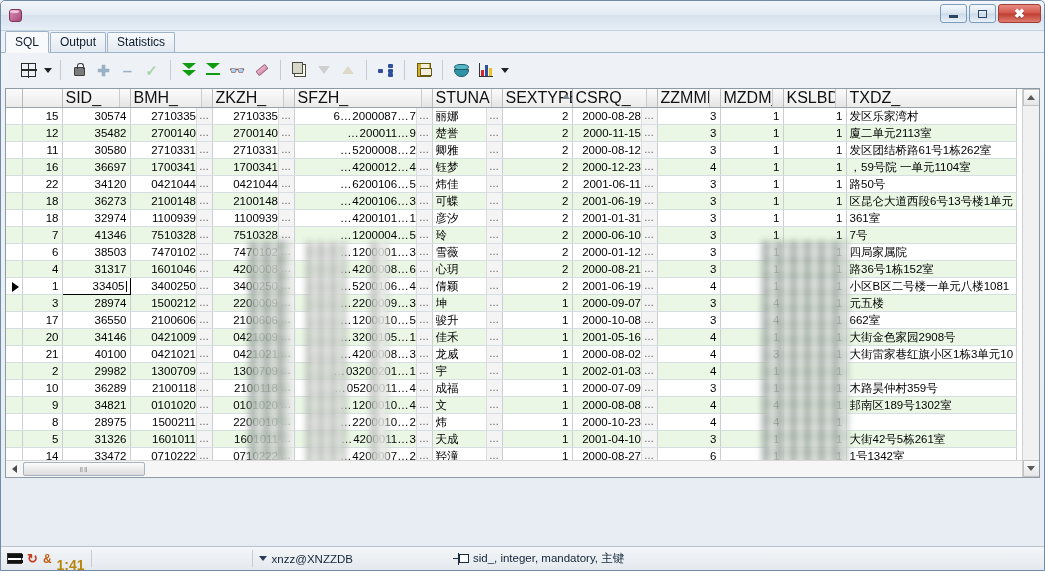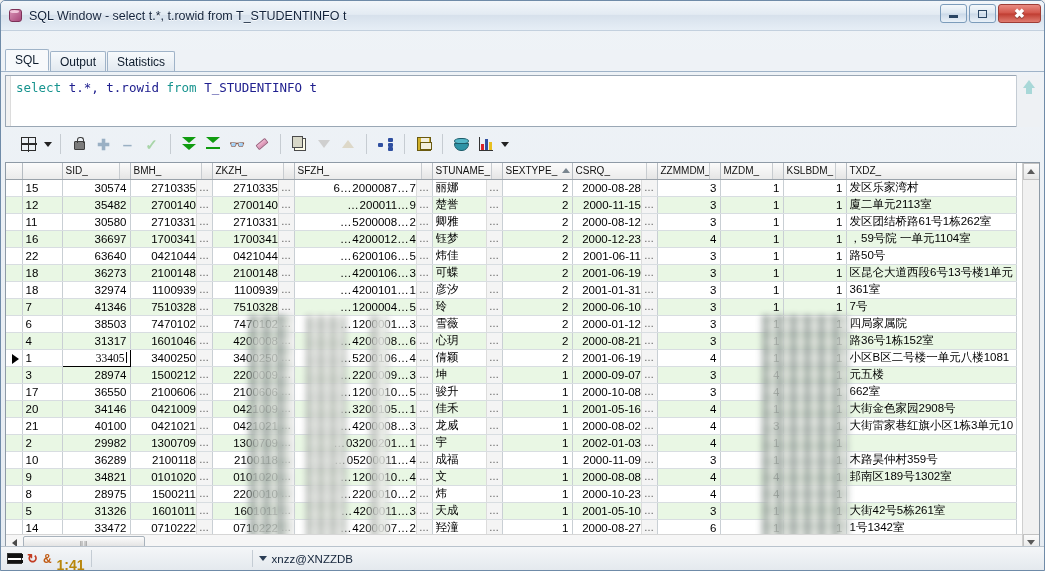--- a/index.html
+++ b/index.html
@@ -64,25 +64,24 @@
     border-color: #9e3d36;
     background: linear-gradient(to bottom,#e98b82 0%,#d2554a 48%,#bf3c31 52%,#e07c70 100%);
   }
   .glyph-min { width: 9px; height: 3px; background: #2b4664; border:0; margin-top:5px;}
   .glyph-max { width: 9px; height: 8px; border: 1.5px solid #2b4664; }
   .glyph-close { color: #fff; font-size: 13px; font-weight: bold; line-height: 1;
                  text-shadow: 0 1px 1px rgba(0,0,0,.4); }
 
   
   .tabstrip {
-    height: 22px; display: flex; align-items: flex-end;
+    height: 22px; display: flex; align-items: center;
     padding-left: 4px;
     background: #eef2f6;
     border-bottom: 1px solid #9fb3c8;
-    margin-top: 19px;
   }
   .tab {
     height: 20px; padding: 0 9px;
     display: flex; align-items: center;
     font-size: 12px; color: #0d1b2c;
     border: 1px solid #9fb3c8;
     border-bottom: none;
     background: linear-gradient(to bottom,#f7fafc,#e2e9f0);
     margin-right: 1px;
     border-radius: 2px 2px 0 0;
@@ -215,21 +214,21 @@
     table-layout: fixed;
     width: 1010px;
     font-size: 11.5px;
   }
   table.grid th {
     height: 16px;
     background: linear-gradient(to bottom,#fbfbfb,#ebebeb);
     border-right: 1px solid #b6bcc2;
     border-bottom: 1px solid #9aa2aa;
     font-weight: normal;
-    font-size: 10px;
+    font-size: 16px;
     color: #111;
     text-align: left;
     padding: 0 3px;
     position: relative;
     white-space: nowrap;
     overflow: hidden;
   }
   th .sizer {
     position: absolute; right: 0; top: 0; bottom: 0; width: 11px;
     background: linear-gradient(to bottom,#fbfbfb,#e4e4e4);
@@ -249,21 +248,21 @@
     white-space: nowrap;
     overflow: hidden;
     color: #000;
   }
   tr.even td { background: #ffffff; }
   tr.odd  td { background: #e9f7e4; }
   td.num { text-align: right; }
   td.rowhdr {
     background: linear-gradient(to right,#f3f3f3,#e9e9e9);
     border-right: 1px solid #9aa2aa;
-    text-align: left;
+    text-align: right;
     padding-right: 4px;
     color: #111;
   }
   td.selmark {
     background: linear-gradient(to right,#f3f3f3,#e9e9e9);
     border-right: 1px solid #c9cfd4;
     position: relative;
   }
   .cur-arrow {
     position: absolute; left: 6px; top: 4px;
@@ -273,21 +272,21 @@
   }
   .ell {
     float: right;
     color: #555; font-size: 10px; letter-spacing: .5px;
     background: #f4f4f4; border-left: 1px solid #dcdcdc;
     padding: 0 2px; margin-right: -3px; line-height: 16px;
   }
   .cellwrap { display:flex; justify-content: space-between; align-items:center; height:16px;}
   .cellwrap.r { justify-content: flex-end; }
   .ctext { overflow: hidden; white-space: nowrap; }
-  .editing { border: 1px solid #000 !important; font-family: Liberation Serif, serif; }
+  .editing { border: 1px solid #000 !important; }
   .caretbar {
     display:inline-block; width:1px; height:11px; background:#000;
     vertical-align:-2px; margin-left:1px;
   }
 
   
   .blur {
     position: absolute;
     pointer-events: none;
     filter: blur(3px);
@@ -336,21 +335,20 @@
 </head>
 <body>
 
 <div id="app">
 
   <div class="titlebar">
     <div class="app-icon">
       <div class="barrel"></div>
         <div class="ring"></div>
     </div>
-    <div class="title-text">SQL Window - select t.*, t.rowid from T_STUDENTINFO t</div>
     <div class="wincontrols">
       <div class="winbtn">
           <div class="glyph-min"></div>
         </div>
       <div class="winbtn">
           <div class="glyph-max"></div>
         </div>
       <div class="winbtn close">
           <div class="glyph-close">✖</div>
         </div>
@@ -362,27 +360,20 @@
         <span>SQL</span>
       </div>
     <div class="tab">
         <span>Output</span>
       </div>
     <div class="tab">
         <span>Statistics</span>
       </div>
   </div>
 
-  <div class="editor-wrap">
-    <div class="editor-gutter"></div>
-    <div class="editor-body" id="sqlText"><span class="kw">select</span><span class="pl"> t.*, t.rowid </span><span class="kw">from</span><span class="idq"> T_STUDENTINFO t</span></div>
-    <div class="editor-side">
-      <div class="up-arrow"></div>
-    </div>
-  </div>
 
   <div class="toolbar">
     <div class="tb">
         <div class="icon-grid"></div>
       </div>
     <div class="tb" style="width:12px">
         <div class="caret-dn"></div>
       </div>
     <div class="tbsep"></div>
     <div class="tb">
@@ -747,21 +738,21 @@
               <div class="cellwrap">
                 <span class="ctext">，59号院  一单元1104室</span>
               </div>
             </td>
           </tr>
           <tr class="even">
             <td class="selmark"></td>
             <td class="rowhdr">22</td>
             <td class="num">
               <div class="cellwrap r">
-                <span class="ctext">63640</span>
+                <span class="ctext">34120</span>
               </div>
             </td>
             <td class="num">
               <div class="cellwrap r">
                 <span class="ctext">0421044</span>
                 <span class="ell">…</span>
               </div>
             </td>
             <td class="num">
               <div class="cellwrap r">
@@ -1552,21 +1543,21 @@
                 <span class="ell">…</span>
               </div>
             </td>
             <td class="num">
               <div class="cellwrap r">
                 <span class="ctext">1</span>
               </div>
             </td>
             <td class="num">
               <div class="cellwrap r">
-                <span class="ctext">2000-11-09</span>
+                <span class="ctext">2000-07-09</span>
                 <span class="ell">…</span>
               </div>
             </td>
             <td class="num">
               <div class="cellwrap r">
                 <span class="ctext">3</span>
               </div>
             </td>
             <td class="num">
               <div class="cellwrap r">
@@ -1744,21 +1735,21 @@
                 <span class="ell">…</span>
               </div>
             </td>
             <td class="num">
               <div class="cellwrap r">
                 <span class="ctext">1</span>
               </div>
             </td>
             <td class="num">
               <div class="cellwrap r">
-                <span class="ctext">2001-05-10</span>
+                <span class="ctext">2001-04-10</span>
                 <span class="ell">…</span>
               </div>
             </td>
             <td class="num">
               <div class="cellwrap r">
                 <span class="ctext">3</span>
               </div>
             </td>
             <td class="num">
               <div class="cellwrap r">
@@ -1936,14 +1927,20 @@
       <span class="amp">&amp;</span>
       <span class="pos">1:41</span>
     </div>
     <div class="sb-div"></div>
     <div class="sb-cell" style="width:160px"></div>
     <div class="sb-div"></div>
     <div class="sb-cell">
       <div class="caret-sm"></div>
       <span>xnzz@XNZZDB</span>
     </div>
+    <div class="sb-cell" style="margin-left:88px">
+      <div class="pinicon">
+          <i></i>
+        </div>
+      <span>sid_, integer, mandatory, 主键</span>
+    </div>
   </div>
 </div>
 
 </body></html>

